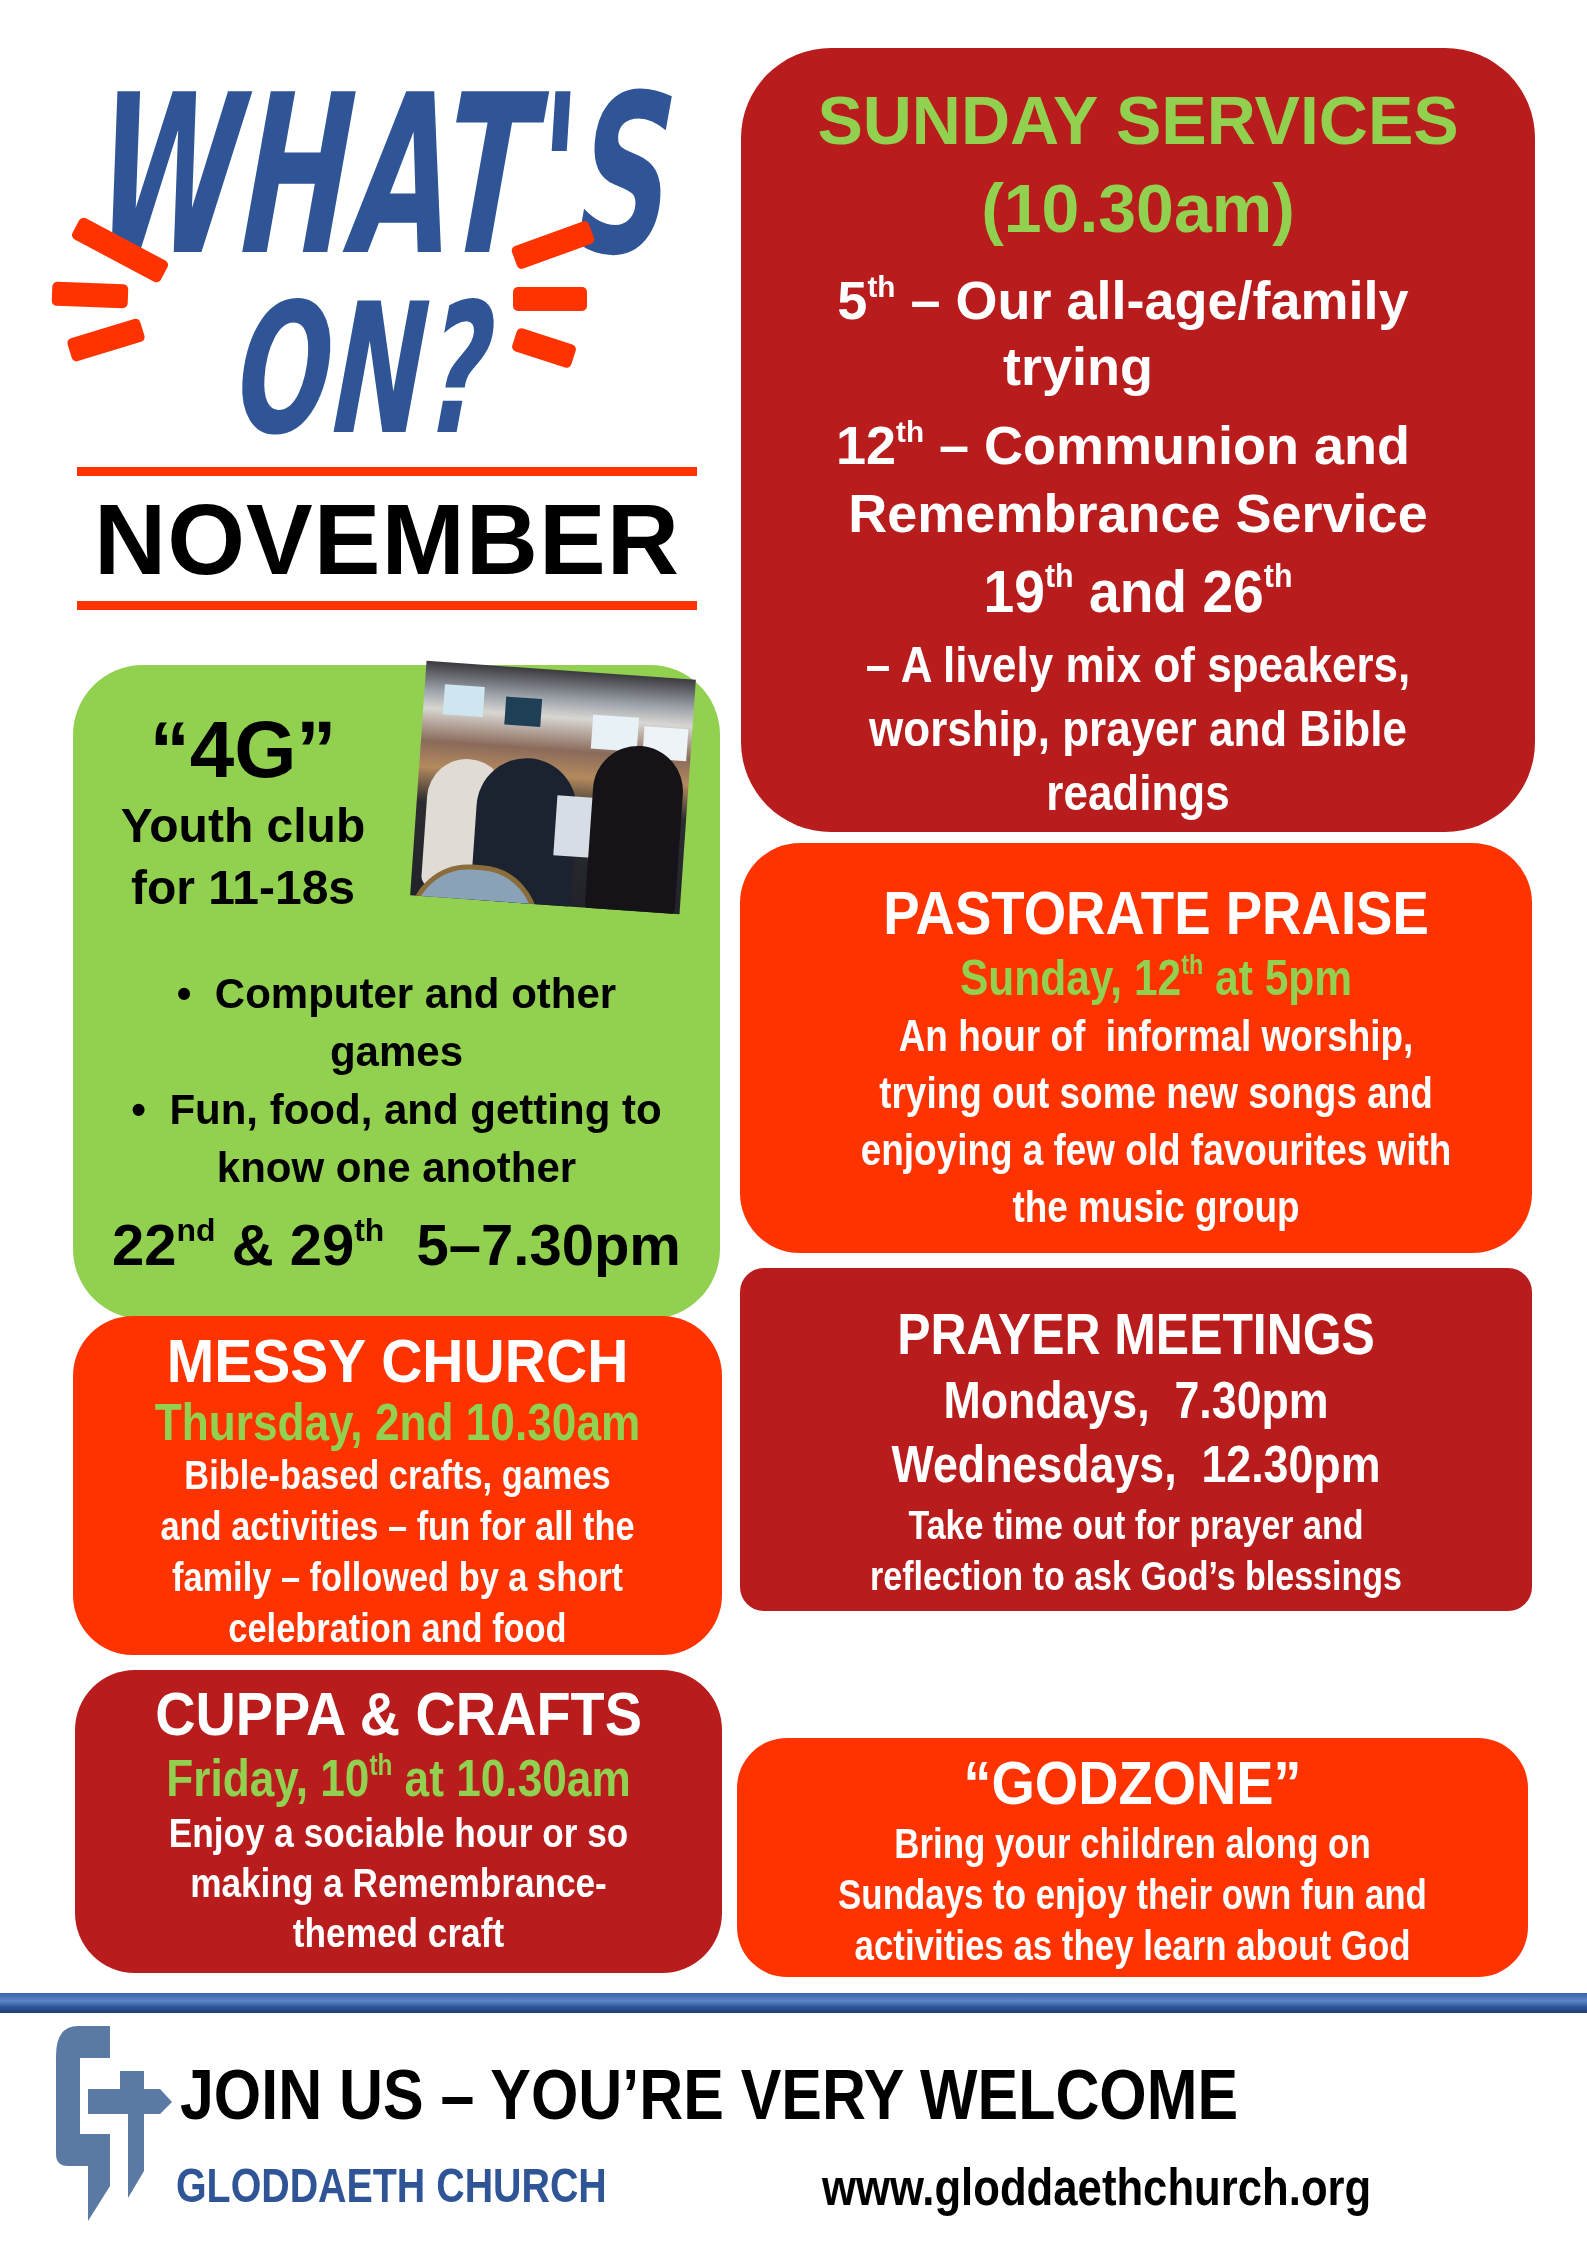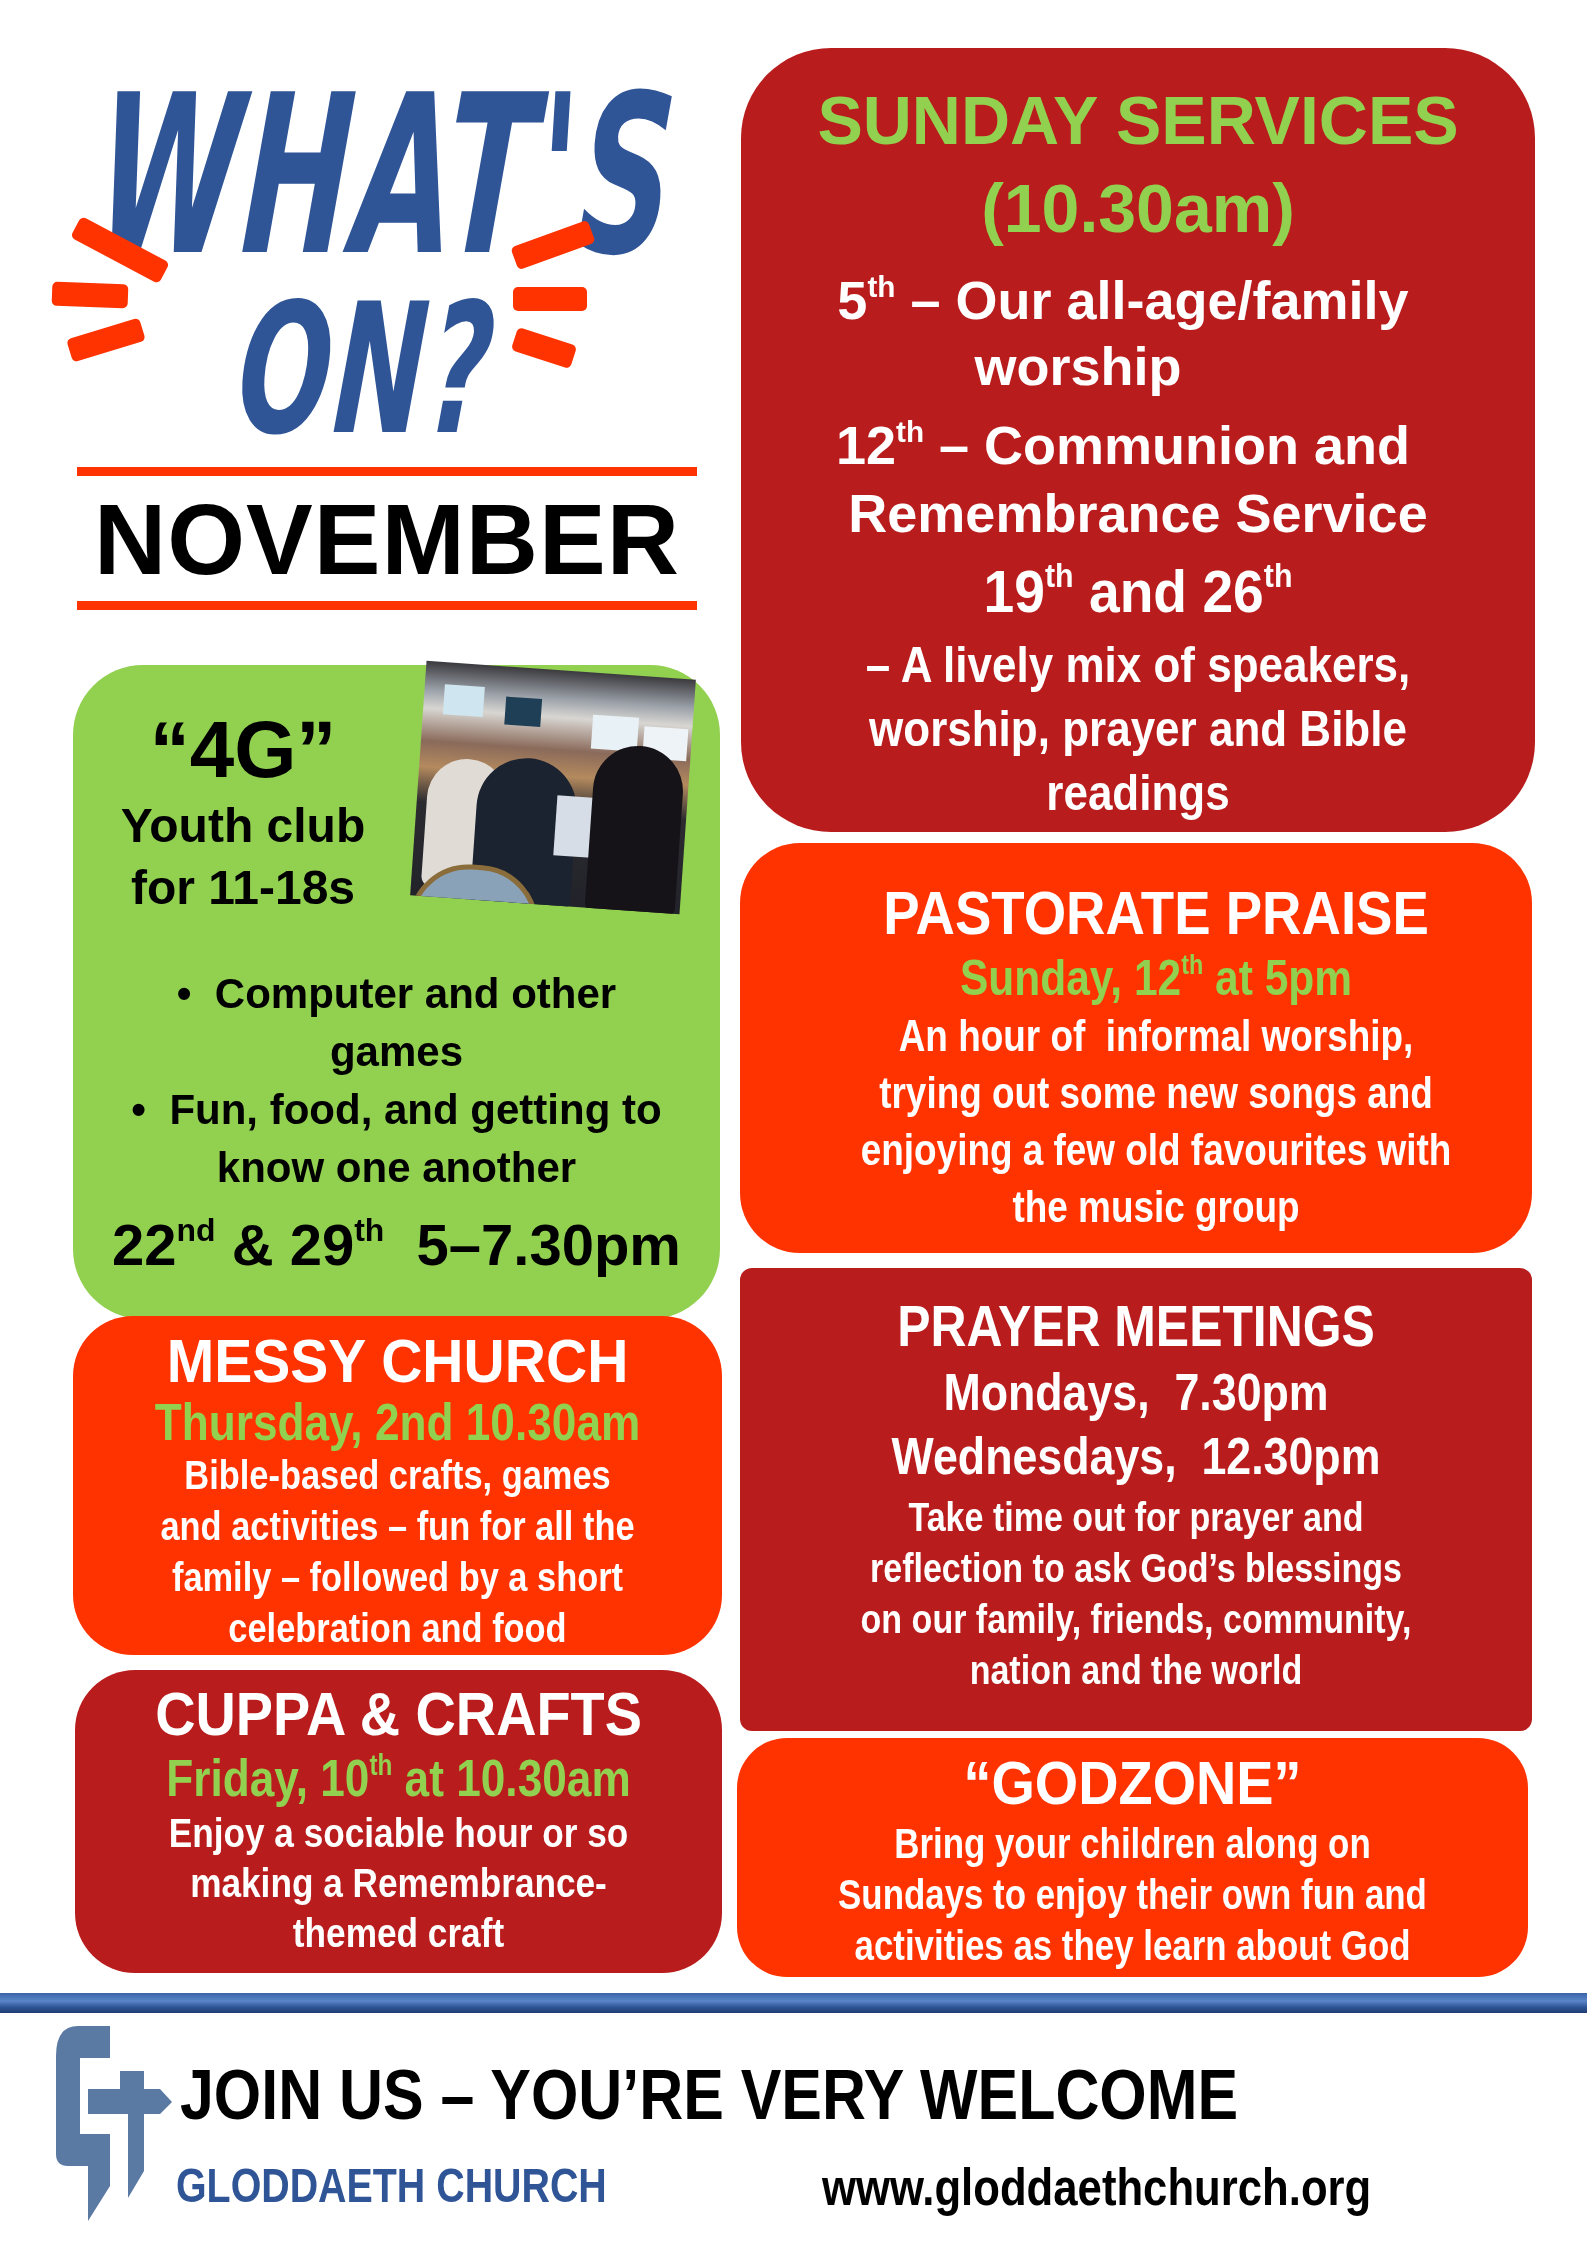--- a/index.html
+++ b/index.html
@@ -105,21 +105,21 @@
   </div>
 </div>
 
 <div class="box blue" style="left:741px; top:48px; width:794px; height:784px; border-radius:90px; padding-top:28px;">
   <div class="lime" style="font-size:68px; line-height:88px;">
     <span class="line">SUNDAY SERVICES</span>
     <span class="line">(10.30am)</span>
   </div>
   <div style="font-size:54px; line-height:66px; margin-top:2px;">
     <span class="line" style="margin-right:30px;margin-top:15px;"><span>5</span><sup>th</sup><span> – Our all-age/family</span></span>
-    <span class="line" style="margin-right:120px;">worship</span>
+    <span class="line" style="margin-right:120px;">trying</span>
   </div>
   <div style="font-size:54px; line-height:68px; margin-top:12px;">
     <span class="line" style="margin-right:30px;"><span>12</span><sup>th</sup><span> – Communion and</span></span>
     <span class="line">Remembrance Service</span>
   </div>
   <div style="font-size:60px; line-height:82px; margin-top:4px; transform:scaleX(0.92);">
     <span>19</span><sup>th</sup><span> and 26</span><sup>th</sup>
   </div>
   <div style="font-size:50px; line-height:64px; transform:scaleX(0.88);">
     <span class="line">– A lively mix of speakers,</span>
@@ -134,21 +134,21 @@
     <span>Sunday, 12</span><sup>th</sup><span style="white-space:pre;"> at 5pm</span>
   </div>
   <div style="font-size:45px; line-height:57px; transform:scaleX(0.82);">
     <span class="line" style="white-space:pre;">An hour of  informal worship,</span>
     <span class="line">trying out some new songs and</span>
     <span class="line">enjoying a few old favourites with</span>
     <span class="line">the music group</span>
   </div>
 </div>
 
-<div class="box blue" style="left:740px; top:1268px; width:792px; height:463px; border-radius:12px; padding-top:24px;">
+<div class="box blue" style="left:740px; top:1268px; width:792px; height:343px; border-radius:24px; padding-top:32px;">
   <div style="font-size:58px; line-height:68px; transform:scaleX(0.86); white-space:nowrap;">PRAYER MEETINGS</div>
   <div style="font-size:52px; line-height:64px; transform:scaleX(0.86);">
     <span class="line" style="white-space:pre;">Mondays,  7.30pm</span>
     <span class="line" style="white-space:pre;">Wednesdays,  12.30pm</span>
   </div>
   <div style="font-size:41px; line-height:51px; margin-top:4px; transform:scaleX(0.83);">
     <span class="line">Take time out for prayer and</span>
     <span class="line">reflection to ask God’s blessings</span>
     <span class="line">on our family, friends, community,</span>
     <span class="line">nation and the world</span>

